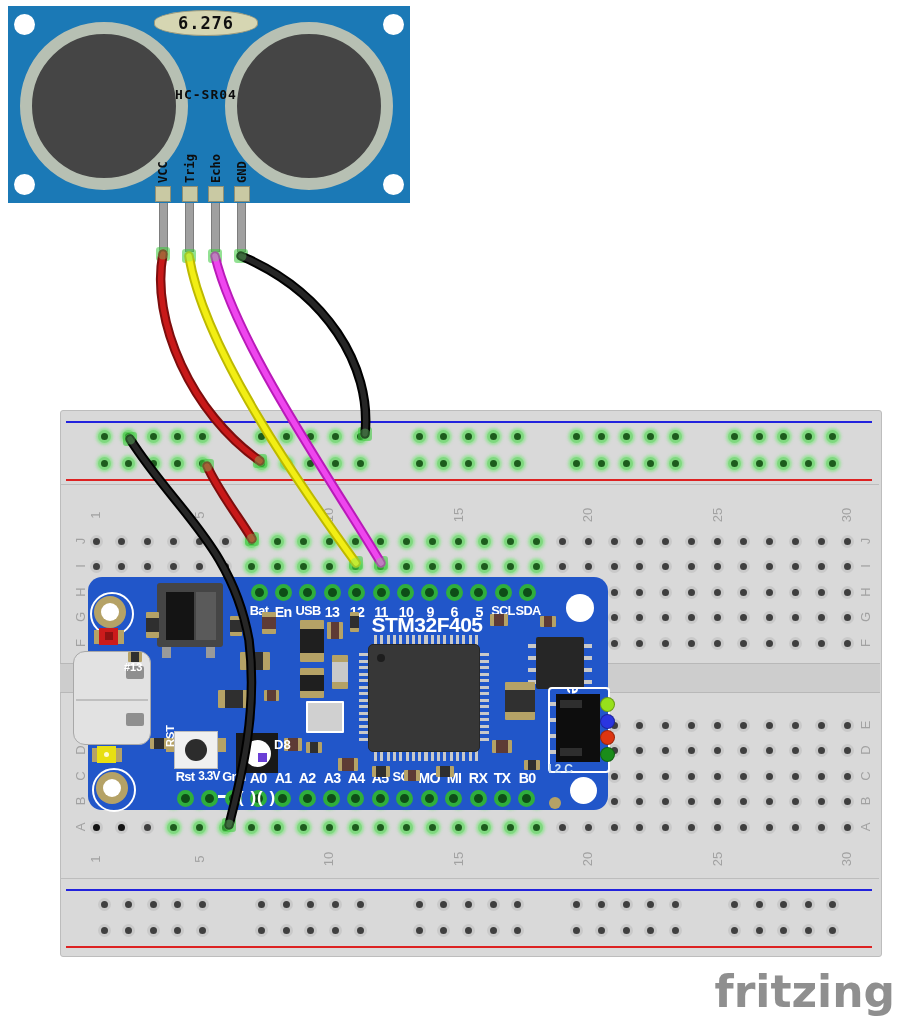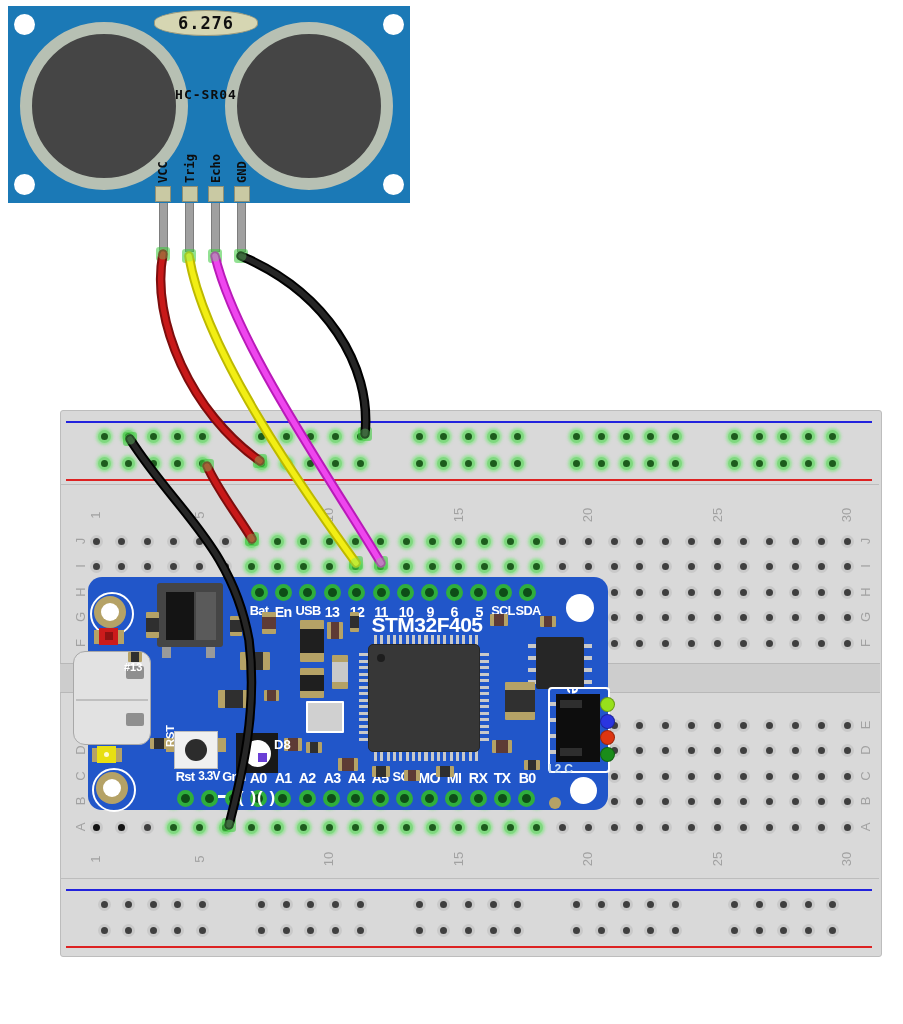--- a/index.html
+++ b/index.html
@@ -184,20 +184,21 @@
       <g>
         <rect x="123" y="432" width="14" height="14" rx="3" fill="rgba(60,200,60,0.55)"></rect>
         <rect x="222" y="818" width="14" height="14" rx="3" fill="rgba(60,200,60,0.55)"></rect>
         <path d="M130,439 C175,510 232,546 249,640 C258,714 241,778 229,825" fill="none" stroke="#000000" stroke-width="9.5" stroke-linecap="round"></path>
         <path d="M130,439 C175,510 232,546 249,640 C258,714 241,778 229,825" fill="none" stroke="#262626" stroke-width="5.5" stroke-linecap="round"></path>
         <circle cx="130" cy="439" r="5.5" fill="rgba(110,230,110,0.35)"></circle>
         <circle cx="229" cy="825" r="5.5" fill="rgba(110,230,110,0.35)"></circle>
       </g>
     </svg>
 
+  <div id="logo" class="abs">fritzing</div>
 <div class="railline" style="left: 66px; top: 421px; width: 806px; background: rgb(34, 34, 221);"></div>
     <div class="railline" style="left: 66px; top: 889px; width: 806px; background: rgb(34, 34, 221);"></div>
     <div class="railline" style="left: 66px; top: 479px; width: 806px; background: rgb(221, 34, 34);"></div>
     <div class="railline" style="left: 66px; top: 946px; width: 806px; background: rgb(221, 34, 34);"></div>
     <div class="bb-divider" style="left: 61px; top: 484px; width: 818px;"></div>
     <div class="bb-divider" style="left: 61px; top: 878px; width: 818px;"></div>
     <div class="hole hole-green" style="left: 97.5px; top: 429.5px;"></div>
     <div class="hole hole-green" style="left: 122.1px; top: 429.5px;"></div>
     <div class="hole hole-green" style="left: 146.7px; top: 429.5px;"></div>
     <div class="hole hole-green" style="left: 171.3px; top: 429.5px;"></div>

